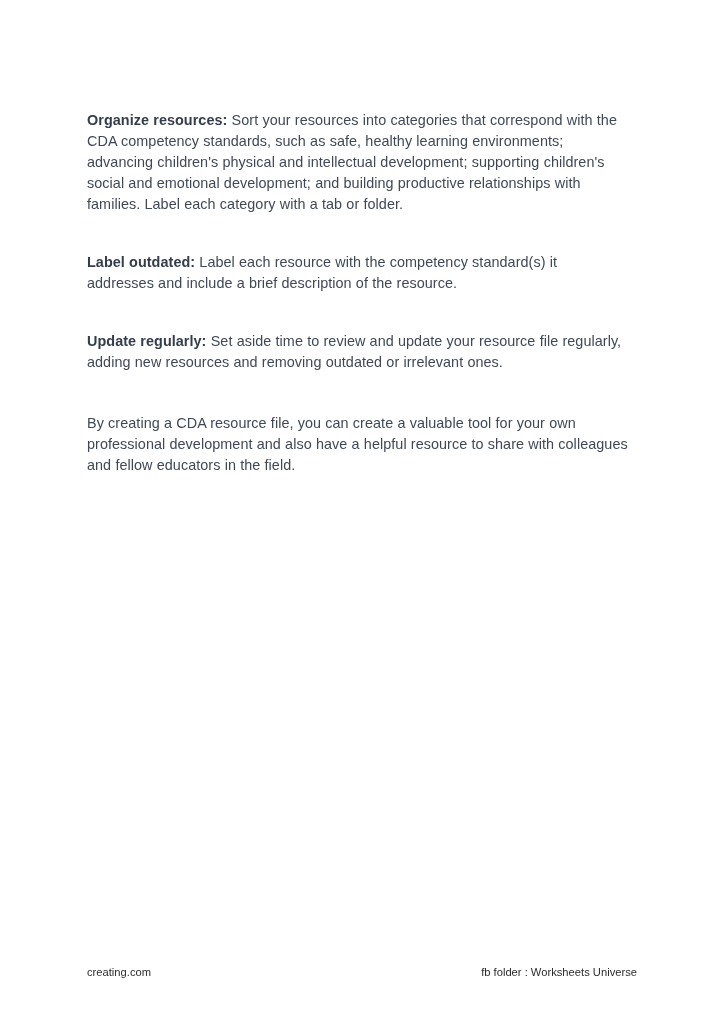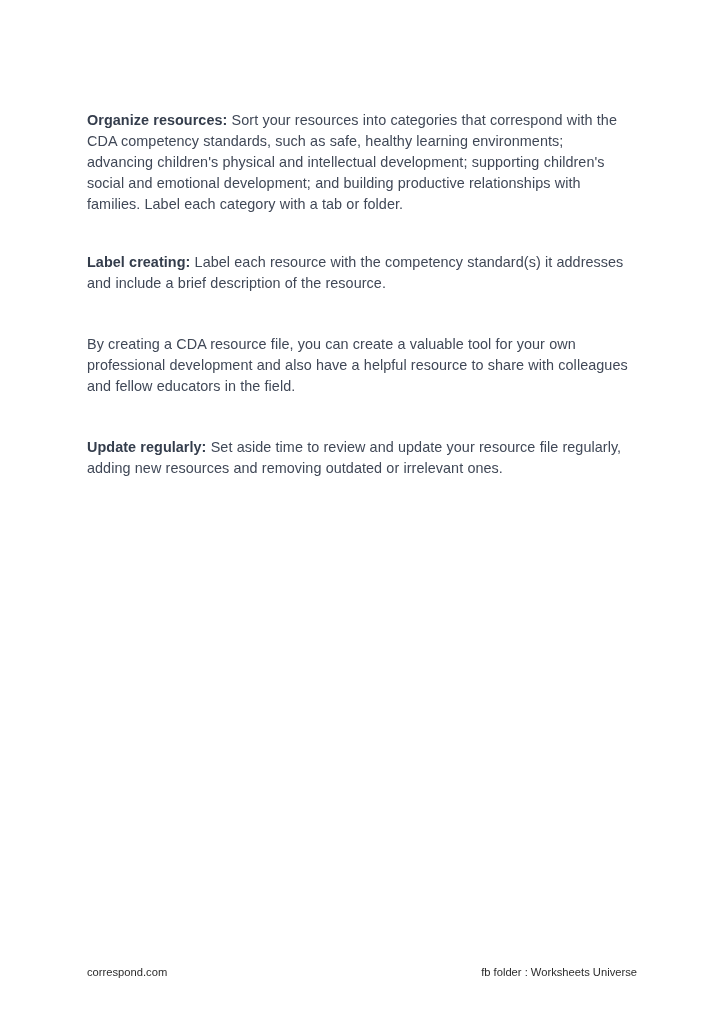--- a/index.html
+++ b/index.html
@@ -92,31 +92,31 @@
 
 <div class="page">
 
   <div class="content">
 
     <p class="para">
       <span class="lead">Organize resources:</span><span> Sort your resources into categories that correspond with the CDA competency standards, such as safe, healthy learning environments; advancing children's physical and intellectual development; supporting children's social and emotional development; and building productive relationships with families. Label each category with a tab or folder.</span>
     </p>
 
     <p class="para">
-      <span class="lead">Label creating:</span><span> Label each resource with the competency standard(s) it addresses and include a brief description of the resource.</span>
+      <span class="lead">Label outdated:</span><span> Label each resource with the competency standard(s) it addresses and include a brief description of the resource.</span>
+    </p>
+
+    <p class="para">
+      <span class="lead">Update regularly:</span><span> Set aside time to review and update your resource file regularly, adding new resources and removing outdated or irrelevant ones.</span>
     </p>
 
     <p class="para plain">
       <span>By creating a CDA resource file, you can create a valuable tool for your own professional development and also have a helpful resource to share with colleagues and fellow educators in the field.</span>
     </p>
 
-    <p class="para">
-      <span class="lead">Update regularly:</span><span> Set aside time to review and update your resource file regularly, adding new resources and removing outdated or irrelevant ones.</span>
-    </p>
-
   </div>
 
   <div class="footer">
-    <div class="footer-left">correspond.com</div>
+    <div class="footer-left">creating.com</div>
     <div class="footer-right">fb folder : Worksheets Universe</div>
   </div>
 
 </div>
 
 </body></html>

